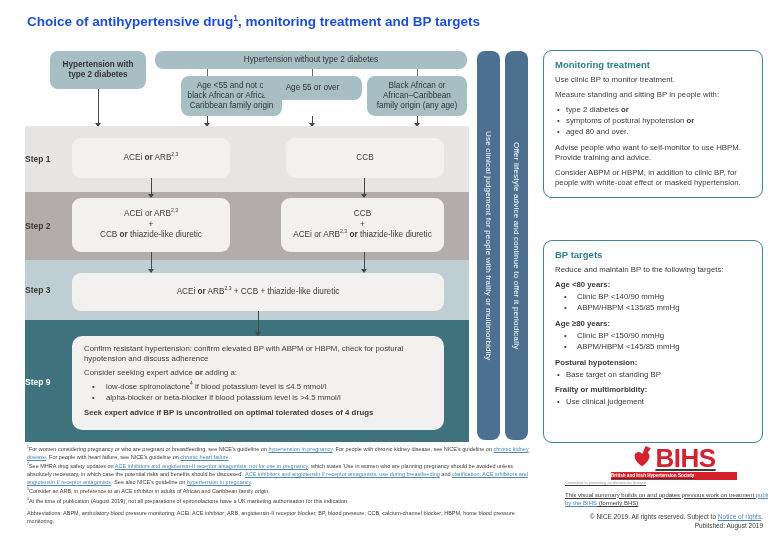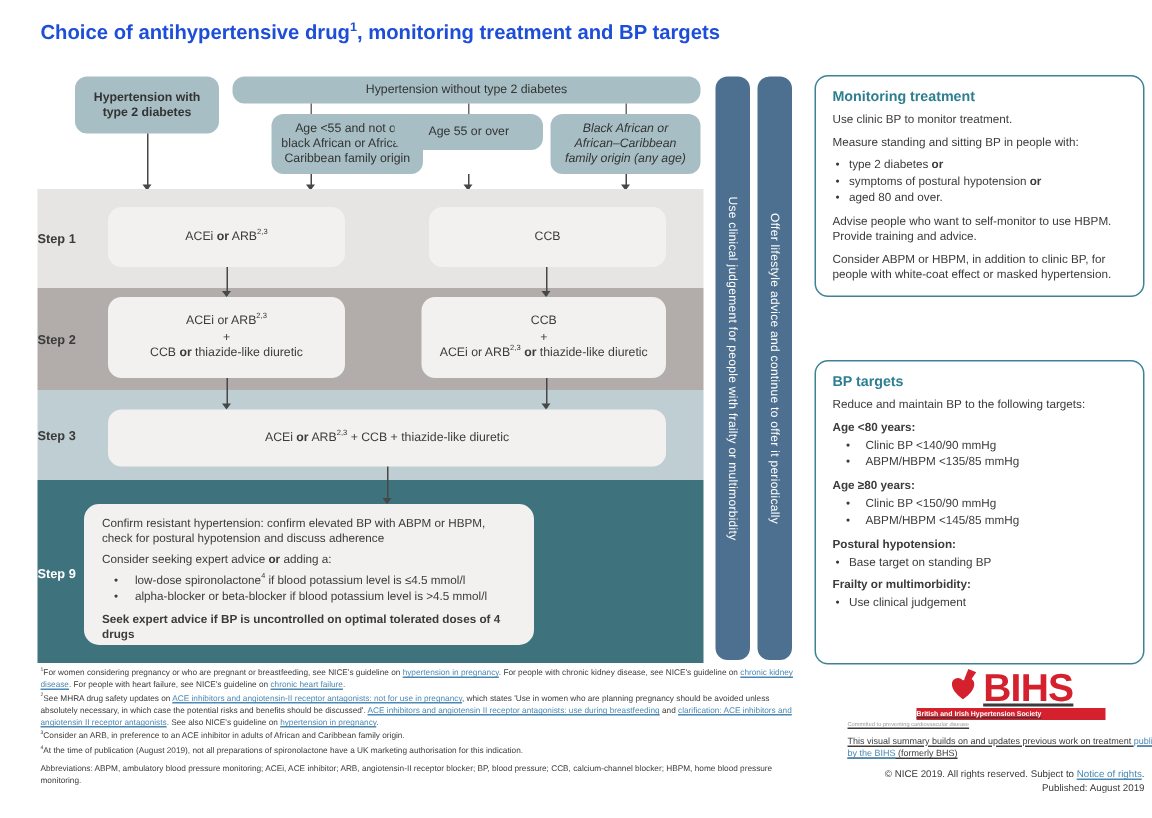--- a/index.html
+++ b/index.html
@@ -69,21 +69,21 @@
     </div>
   <div class="tealbox" style="left:155px;top:51px;width:312px;height:18px;">
       <span>Hypertension without type 2 diabetes</span>
     </div>
   <div class="tealbox" style="left:157px;top:76px;width:101px;height:40px;margin-left:24px;">
       <span>Age &lt;55 and not of black African or African–Caribbean family origin</span>
     </div>
   <div class="tealbox" style="left:263px;top:76px;width:99px;height:24px;">
       <span>Age 55 or over</span>
     </div>
-  <div class="tealbox" style="left:367px;top:76px;width:100px;height:40px;font-style:italic;">
+  <div class="tealbox" style="left:367px;top:76px;width:100px;height:40px;">
       <span>Black African or African–Caribbean family origin (any age)</span>
     </div>
 
   <div class="conn" style="left:207px;top:69px;height:7px;"></div>
   <div class="conn" style="left:312px;top:69px;height:7px;"></div>
   <div class="conn" style="left:417px;top:69px;height:7px;"></div>
   <div class="arrow" style="left:98px;top:89px;height:37px;"></div>
   <div class="arrow" style="left:207px;top:116px;height:10px;"></div>
   <div class="arrow" style="left:312px;top:116px;height:10px;"></div>
   <div class="arrow" style="left:417px;top:116px;height:10px;"></div>
@@ -113,21 +113,21 @@
   <div class="wbox" style="left:281px;top:198px;width:163px;height:54px;">
     <div><span>CCB</span></div>
     <div><span>+</span></div>
     <div><span>ACEi or ARB</span><sup>2,3</sup><span> </span><span class="bd">or</span><span> thiazide-like diuretic</span></div>
   </div>
 
   <div class="wbox" style="left:72px;top:273px;width:372px;height:38px;">
       <div><span>ACEi </span><span class="bd">or</span><span> ARB</span><sup>2,3</sup><span> + CCB + thiazide-like diuretic</span></div>
     </div>
 
-  <div class="s4box" style="left:56px;top:336px;width:300px;height:94px;">
+  <div class="s4box" style="left:72px;top:336px;width:372px;height:94px;">
     <p>Confirm resistant hypertension: confirm elevated BP with ABPM or HBPM, check for postural hypotension and discuss adherence</p>
     <p><span>Consider seeking expert advice </span><span class="bd">or</span><span> adding a:</span></p>
     <ul>
       <li><span>low-dose spironolactone</span><sup>4</sup><span> if blood potassium level is ≤4.5 mmol/l</span></li>
       <li><span>alpha-blocker or beta-blocker if blood potassium level is &gt;4.5 mmol/l</span></li>
     </ul>
     <p class="bd">Seek expert advice if BP is uncontrolled on optimal tolerated doses of 4 drugs</p>
   </div>
 
   <div class="arrow" style="left:151px;top:178px;height:19px;"></div>

